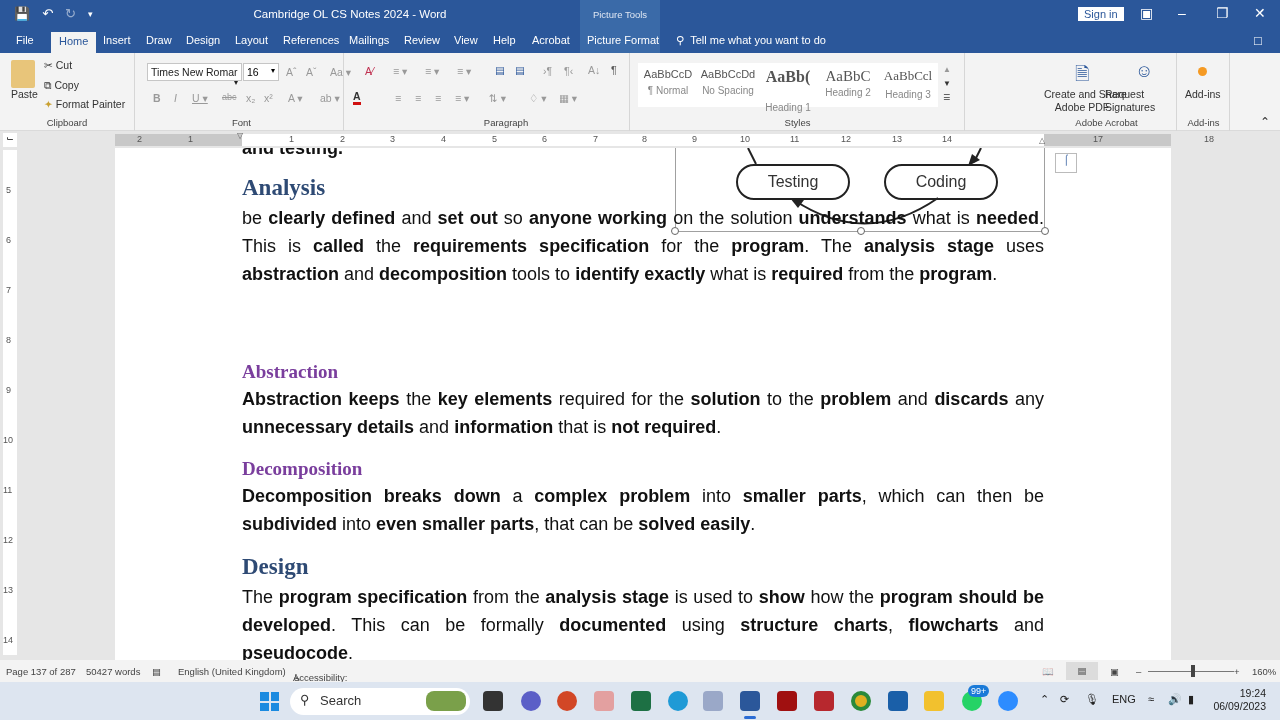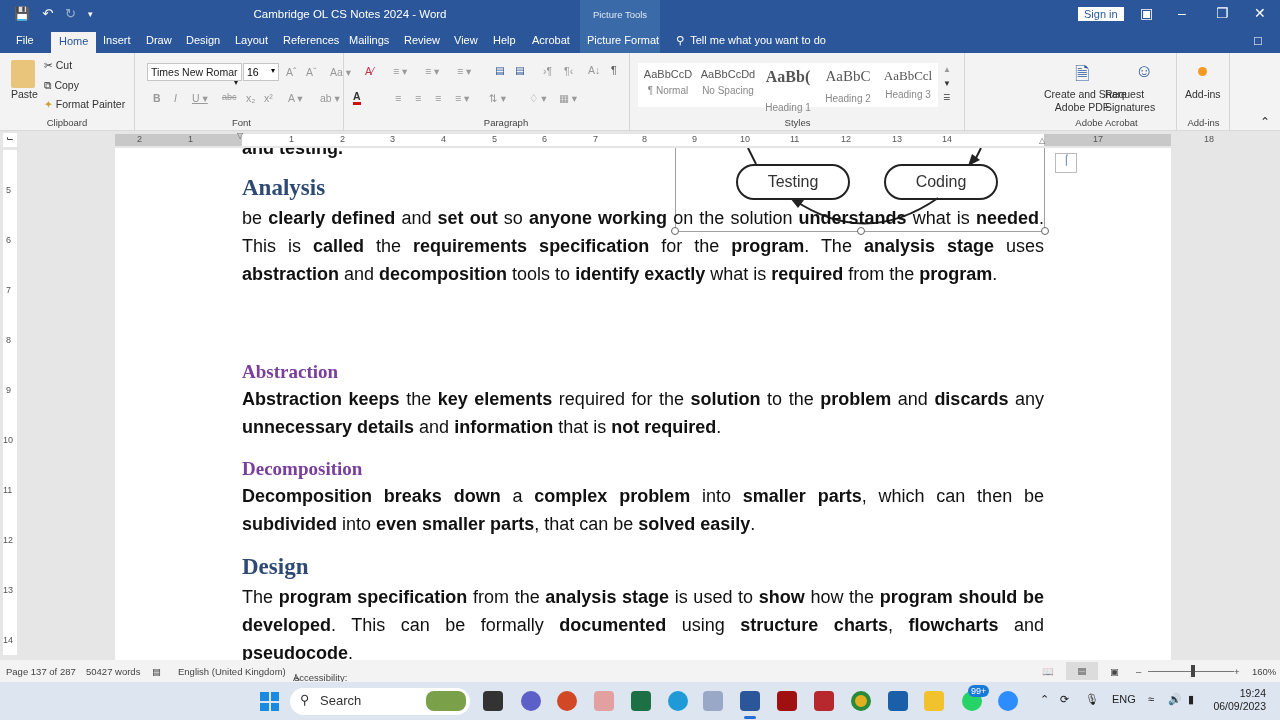--- a/index.html
+++ b/index.html
@@ -139,21 +139,21 @@
       <div class="style-item">
           <div class="pv">AaBbCcDd</div>
           <div class="nm">No Spacing</div>
         </div>
       <div class="style-item">
           <div class="pv" style="font-family:'Liberation Serif',serif;font-size:16px;font-weight:bold">AaBb(</div>
           <div class="nm" style="margin-top:16px">Heading 1</div>
         </div>
       <div class="style-item">
           <div class="pv" style="font-family:'Liberation Serif',serif;font-size:15px">AaBbC</div>
-          <div class="nm" style="margin-top:8px">Heading 2</div>
+          <div class="nm" style="margin-top:2px">Heading 2</div>
         </div>
       <div class="style-item">
           <div class="pv" style="font-family:'Liberation Serif',serif;font-size:13px">AaBbCcl</div>
           <div class="nm">Heading 3</div>
         </div>
     </div>
     <span class="rtext gray" style="left:312px;top:12px;font-size:8px">▲</span>
     <span class="rtext" style="left:312px;top:26px;font-size:8px">▼</span>
     <span class="rtext" style="left:312px;top:40px;font-size:8px">☰</span>
     <div class="glabel">Styles</div>

